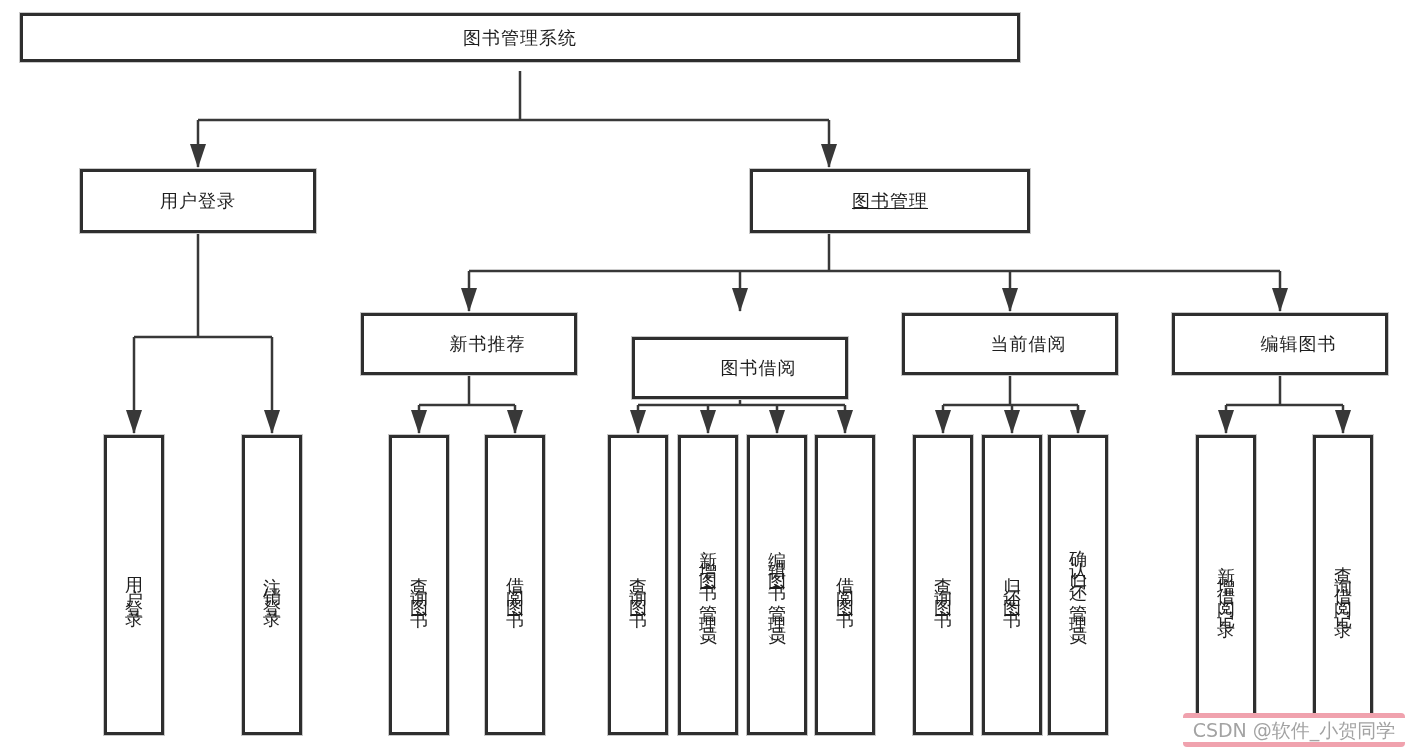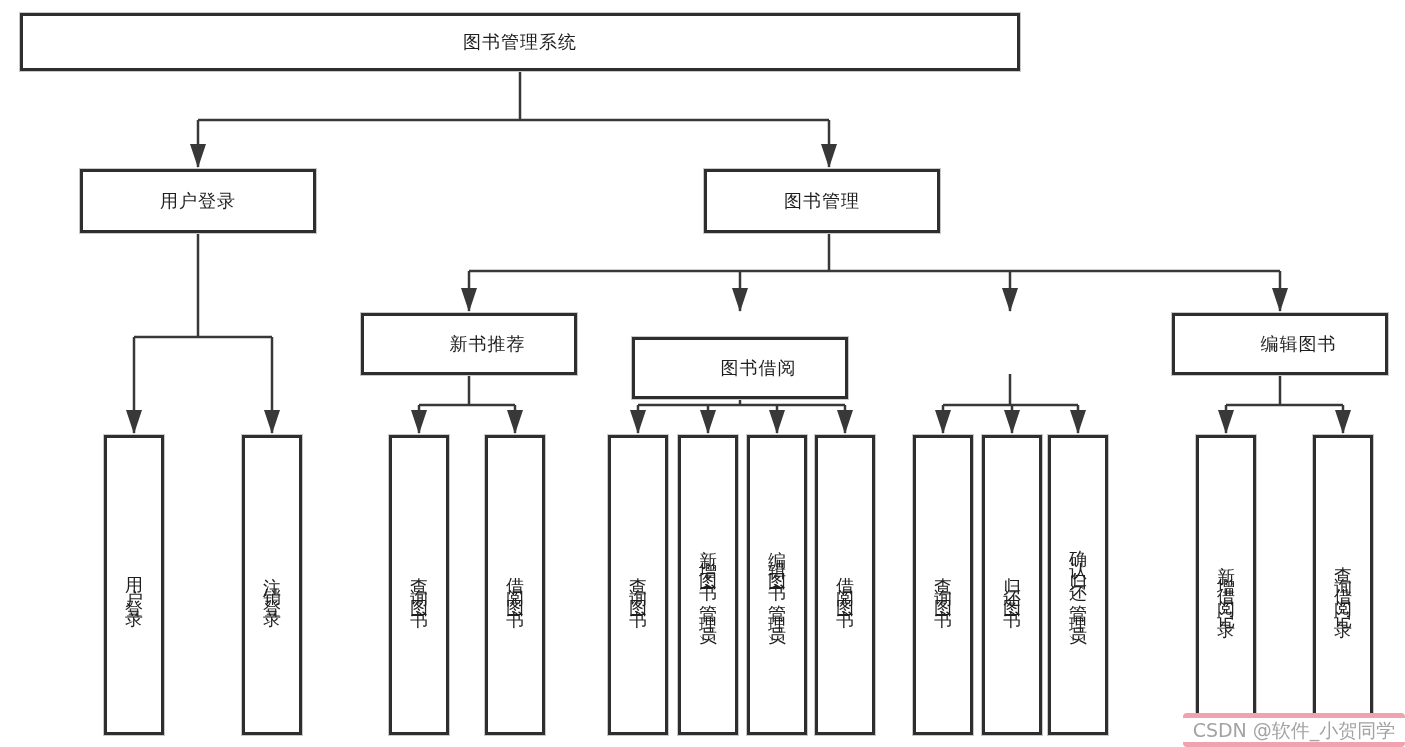--- a/index.html
+++ b/index.html
@@ -27,24 +27,24 @@
     white-space:nowrap;
   }
   .leaf .lbl{
     writing-mode:vertical-rl;
     letter-spacing:11px;
     font-size:18px;
     line-height:1;
     white-space:normal;
   }
   
-  .n-root{left:20px;top:13px;width:1000px;height:58px;}
+  .n-root{left:20px;top:13px;width:1000px;height:49px;}
   
   .n-l2a{left:80px;top:169px;width:236px;height:64px;}
-  .n-l2b{left:704px;top:169px;width:236px;height:64px;}
+  .n-l2b{left:750px;top:169px;width:280px;height:64px;text-decoration:underline;}
   
   .n-l3{top:313px;width:216px;height:62px;padding-left:37px;}
   .n-l3a{left:361px;}
   .n-l3b{left:632px;margin-top:24px;}
   .n-l3c{left:902px;}
   .n-l3d{left:1172px;}
   
   .leaf{top:435px;width:60px;height:300px;}
   .lf0{left:104px;}  .lf1{left:242px;}
   .lf2{left:389px;}  .lf3{left:485px;}
@@ -124,20 +124,23 @@
   <div class="node n-l2b">
     <span class="lbl">图书管理</span>
   </div>
 
   <div class="node n-l3 n-l3a">
     <span class="lbl">新书推荐</span>
   </div>
   <div class="node n-l3 n-l3b">
     <span class="lbl">图书借阅</span>
   </div>
+  <div class="node n-l3 n-l3c">
+    <span class="lbl">当前借阅</span>
+  </div>
   <div class="node n-l3 n-l3d">
     <span class="lbl">编辑图书</span>
   </div>
 
   <div class="node leaf lf0">
     <span class="lbl">用户登录</span>
   </div>
   <div class="node leaf lf1">
     <span class="lbl">注销登录</span>
   </div>

